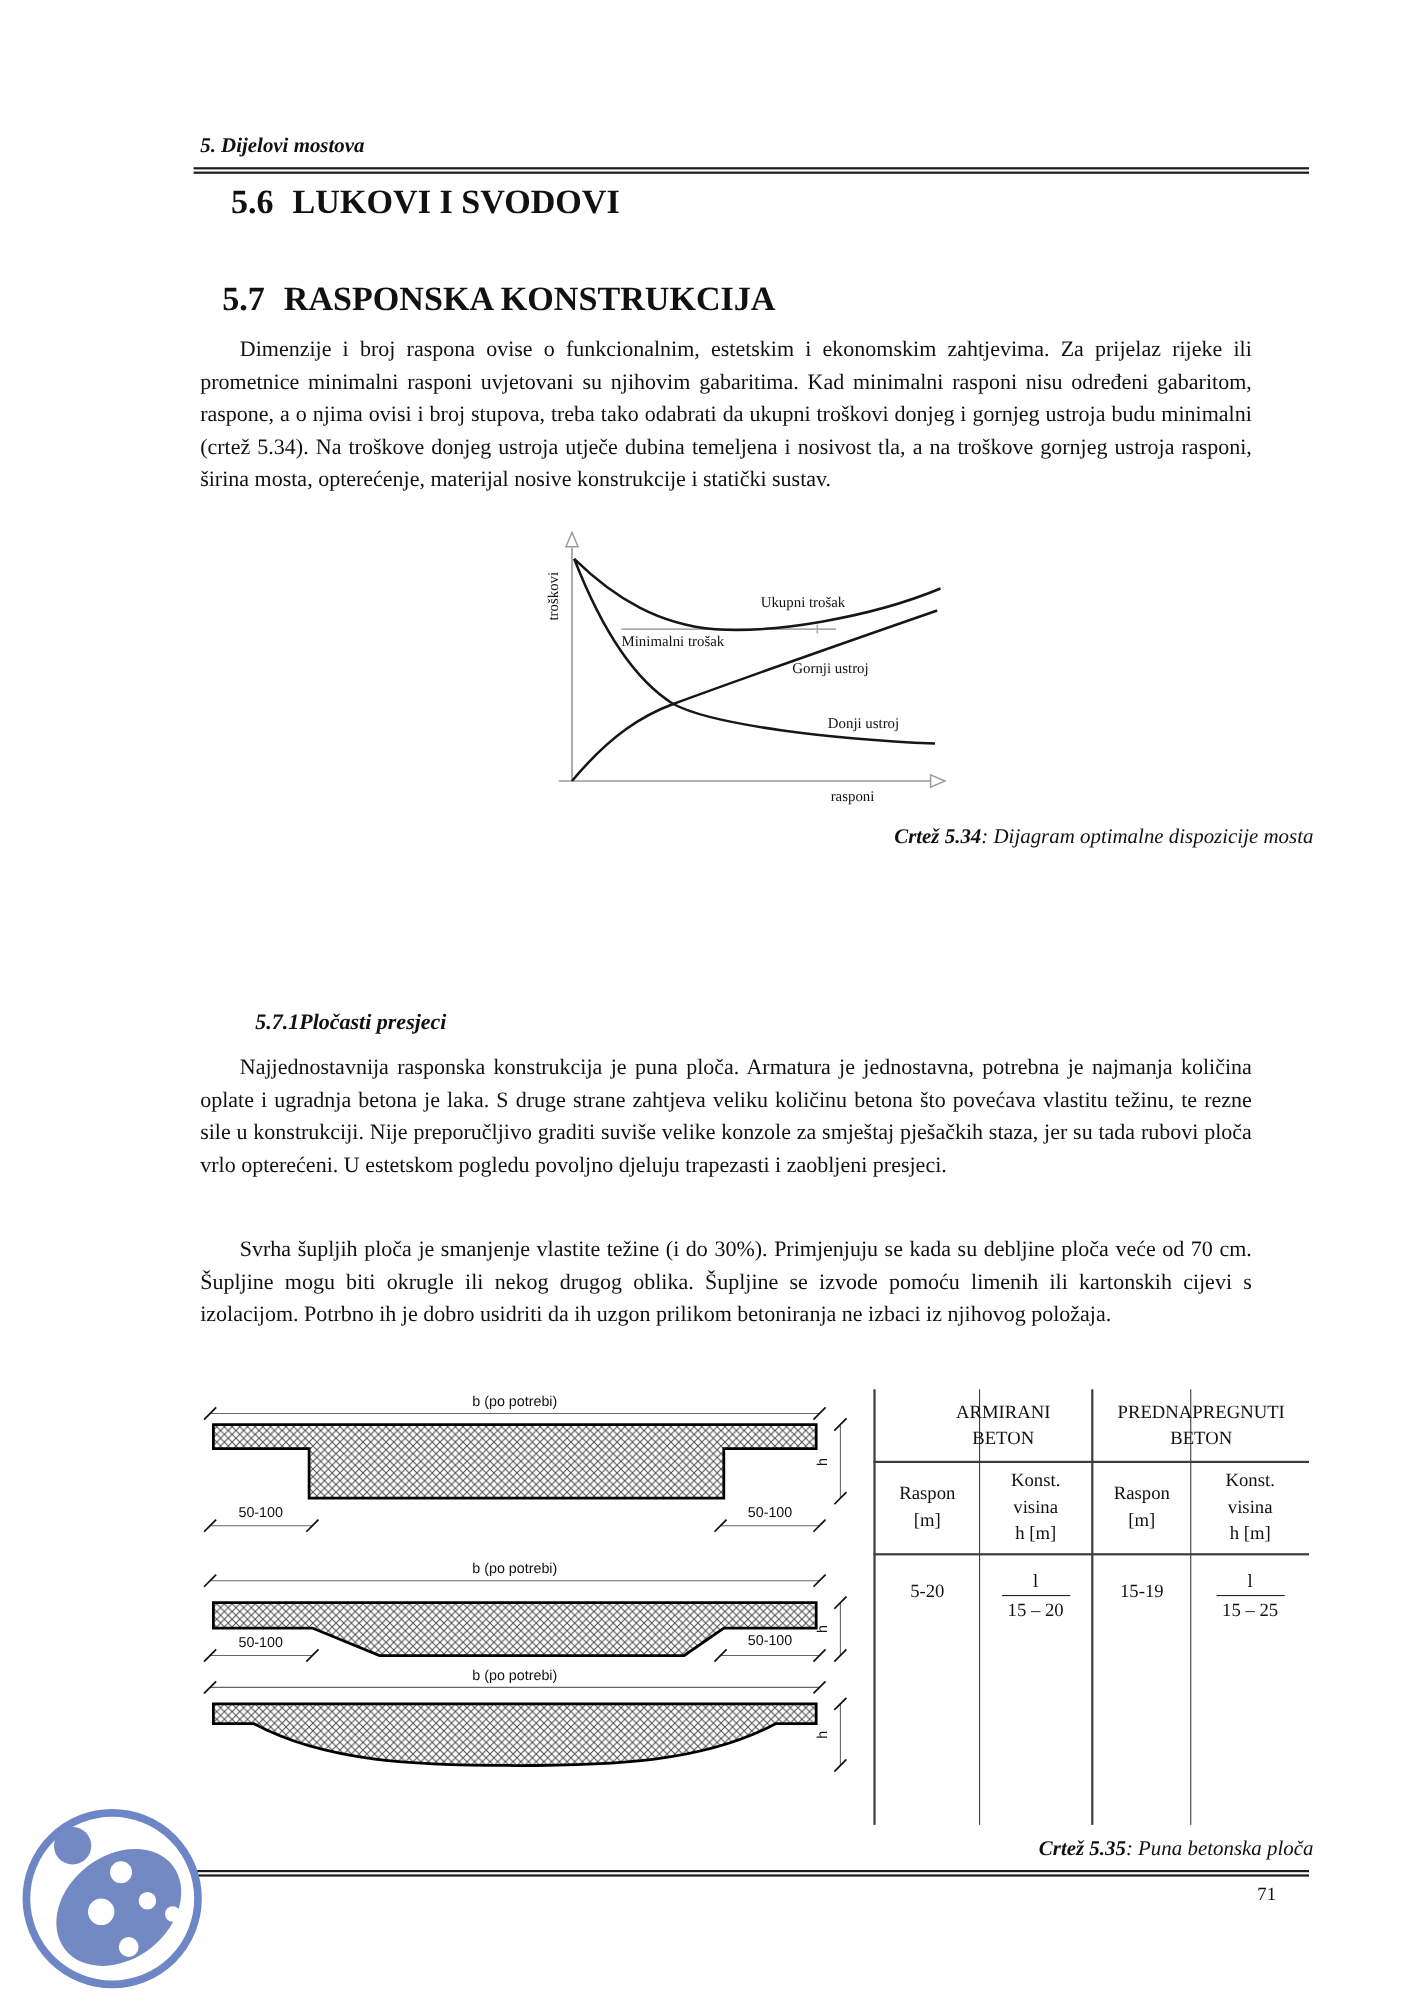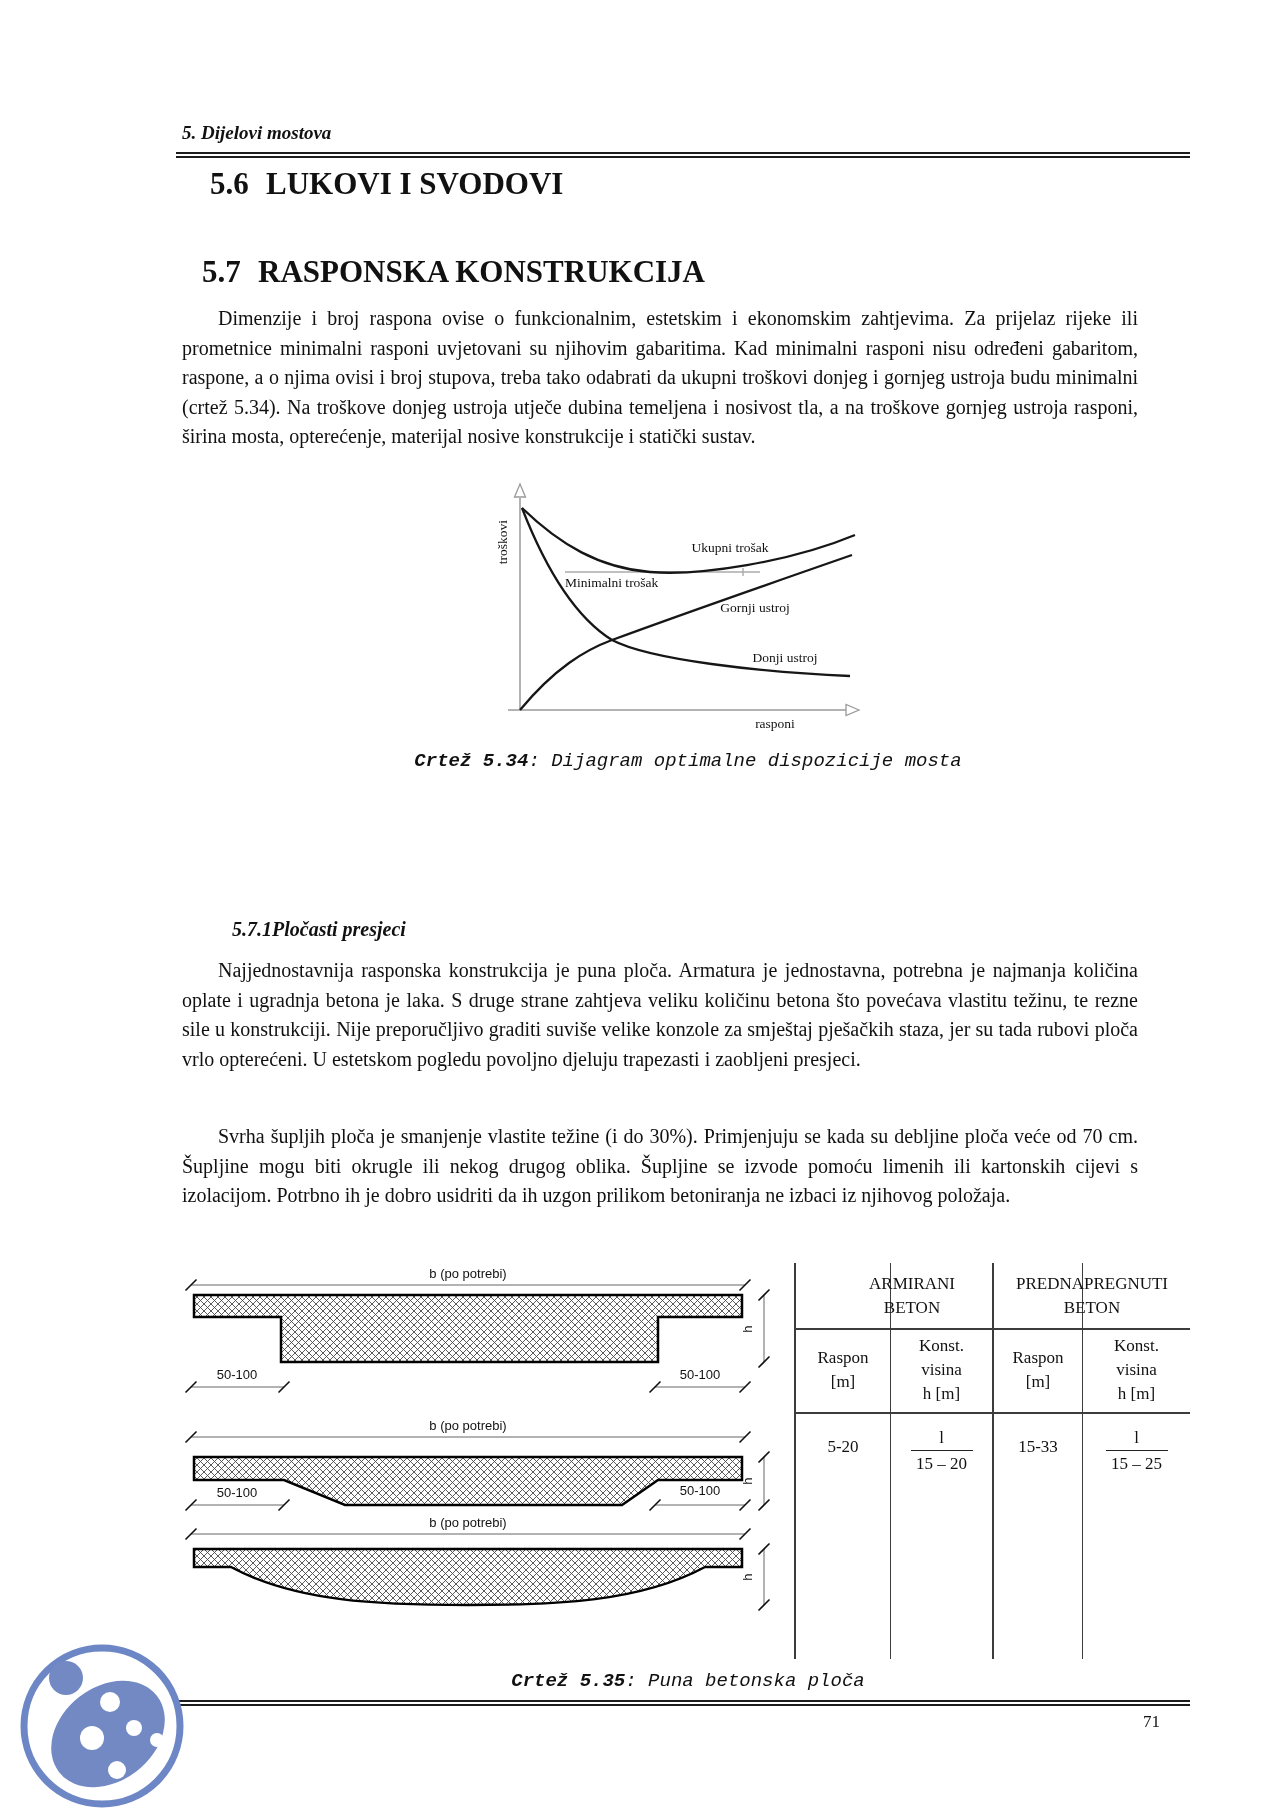--- a/index.html
+++ b/index.html
@@ -19,21 +19,21 @@
   .h571 { left:210px; top:918px; font-size:20px; font-weight:bold; font-style:italic;text-align:right; }
   .h571 .num { display:inline-block; width:62px; }
 
   p.body { left:182px; width:956px; margin:0; font-size:20px; line-height:29.5px;
            text-align:justify; text-indent:36px; }
   .p1 { top:304px; }
   .p2 { top:788px; }
   .p3 { top:956px; }
   .p4 { top:1122px; }
 
-  .caption { left:182px; width:1012px; text-align:center; font-size:19px; font-style:italic;font-family:Liberation Mono, monospace; }
+  .caption { left:182px; width:1012px; text-align:right; font-size:19px; font-style:italic; }
   .caption .cl { font-weight:bold; }
   .cap534 { top:750px; }
   .cap535 { top:1670px; }
 
   svg text.chart-lab { font-family:"Liberation Serif", serif; font-size:13.5px; fill:#111; }
   svg text.dim-lab { font-family:"Liberation Sans", sans-serif; font-size:13px; fill:#111; }
 
   
   .tblwrap { left:794px; top:1263px; width:396px; height:396px; font-size:17px; }
   .vline { position:absolute; top:0; height:396px; background:#3c3c3c; }
@@ -188,21 +188,21 @@
 h  [m]</div>
 
     <div class="cell" style="left:2px; top:149px; width:94px; height:70px;">5-20</div>
     <div class="cell" style="left:97px; top:149px; width:101px; height:78px;">
       <span class="frac">
         <span>l</span>
         <span class="bar"></span>
         <span>15 – 20</span>
       </span>
     </div>
-    <div class="cell" style="left:200px; top:149px; width:88px; height:70px;">15-33</div>
+    <div class="cell" style="left:200px; top:149px; width:88px; height:70px;">15-19</div>
     <div class="cell" style="left:289px; top:149px; width:107px; height:78px;">
       <span class="frac">
         <span>l</span>
         <span class="bar"></span>
         <span>15 – 25</span>
       </span>
     </div>
   </div>
 
   <div class="abs caption cap535">

